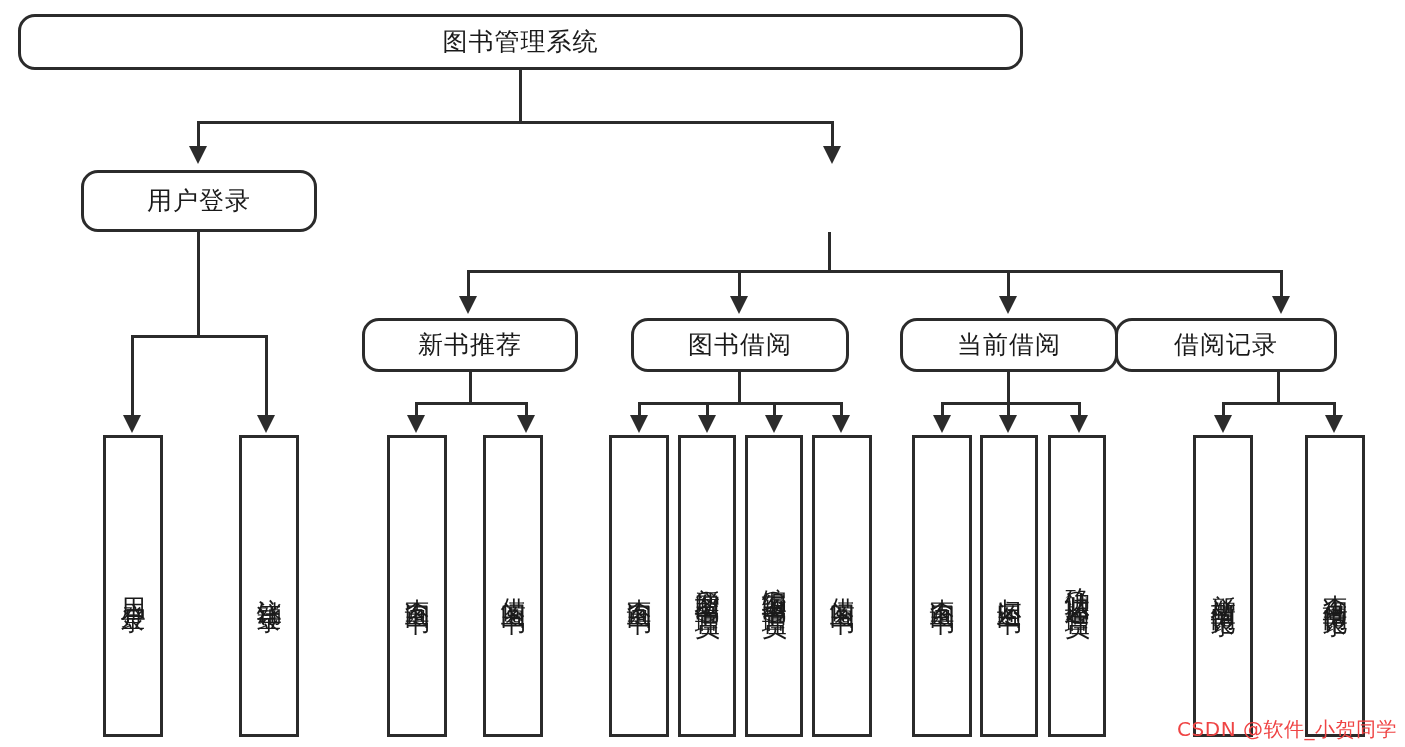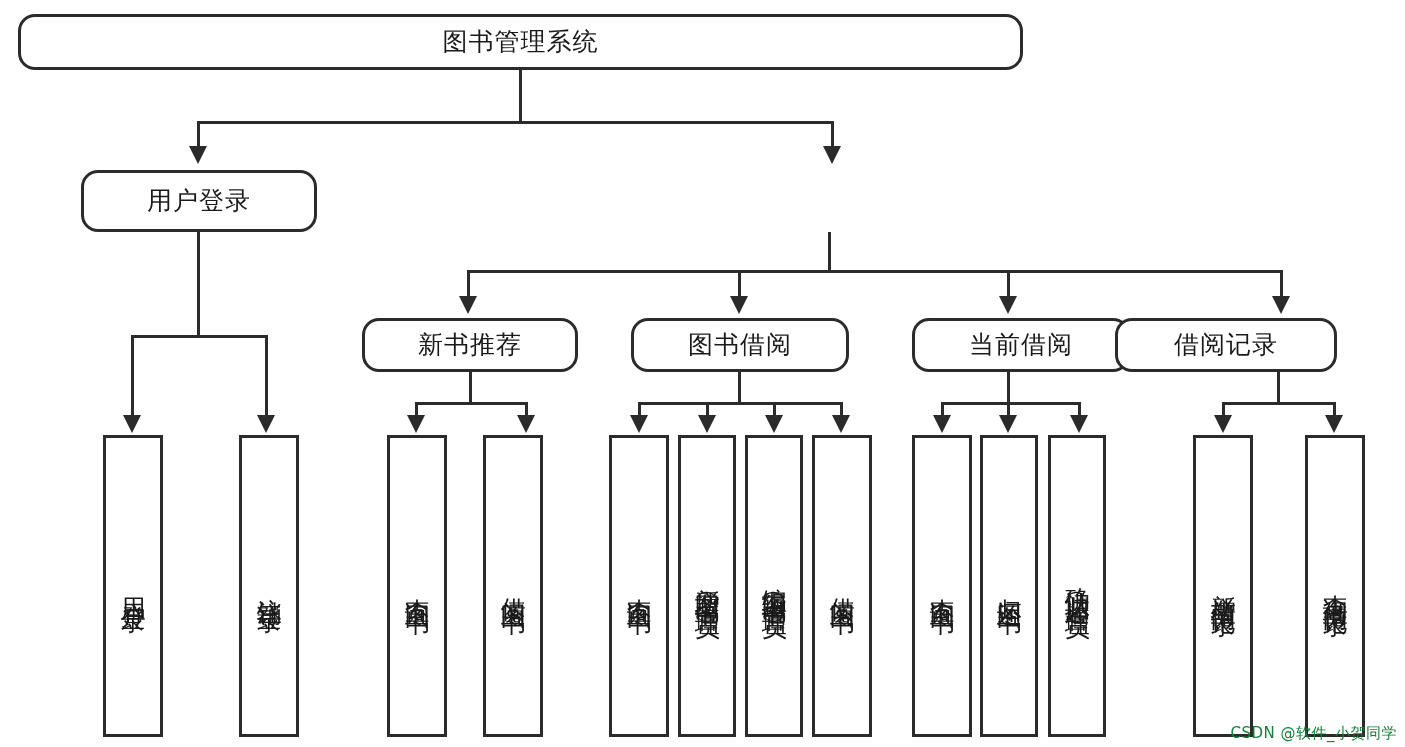--- a/index.html
+++ b/index.html
@@ -70,22 +70,22 @@
     border-left: 9px solid transparent;
     border-right: 9px solid transparent;
     border-top: 18px solid #2b2b2b;
     z-index: 2;
   }
   
   #watermark {
     position: absolute;
     right: 8px;
     bottom: 4px;
-    font-size: 15px;
-    color: #15803d;
+    font-size: 20px;
+    color: #ef4444;
     letter-spacing: 0.5px;
     white-space: nowrap;
     z-index: 5;
     font-family: "DejaVu Sans", "Liberation Sans", sans-serif;
   }
 </style>
 </head>
 <body>
 
 <div id="canvas">
@@ -125,21 +125,21 @@
   <div class="arrow" style="left:999px; top:296px;"></div>
   <div class="edge edge-v" style="left:1280px; top:270px; width:3px; height:28px;"></div>
   <div class="arrow" style="left:1272px; top:296px;"></div>
 
   <div class="node node-h" style="left:631px; top:318px; width:218px; height:54px;">
     <span>图书借阅</span>
   </div>
   <div class="node node-h" style="left:362px; top:318px; width:216px; height:54px;">
     <span>新书推荐</span>
   </div>
-  <div class="node node-h" style="left:900px; top:318px; width:218px; height:54px;margin-left:12px;">
+  <div class="node node-h" style="left:900px; top:318px; width:218px; height:54px;">
     <span>当前借阅</span>
   </div>
   <div class="node node-h" style="left:1115px; top:318px; width:222px; height:54px;">
     <span>借阅记录</span>
   </div>
 
   <div class="edge edge-v" style="left:469px; top:372px; width:3px; height:32px;"></div>
   <div class="edge edge-h" style="left:415px; top:402px; width:113px; height:3px;"></div>
   <div class="edge edge-v" style="left:415px; top:402px; width:3px; height:15px;"></div>
   <div class="arrow" style="left:407px; top:415px;"></div>

